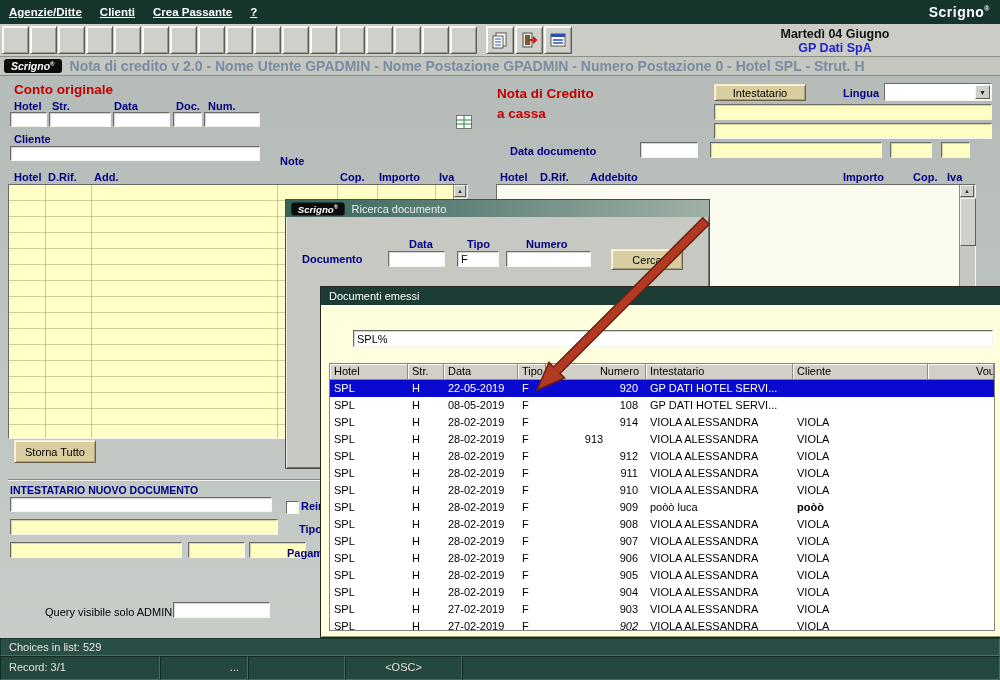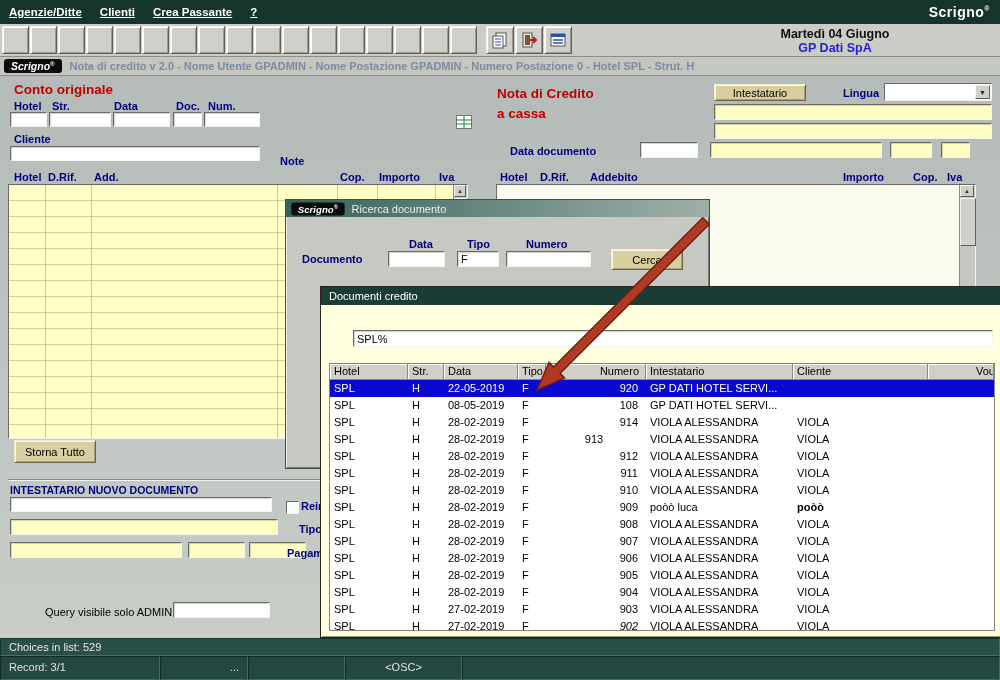--- a/index.html
+++ b/index.html
@@ -20,21 +20,21 @@
   .tb-icon{width:28px;height:28px;display:flex;align-items:center;justify-content:center;}
   .tb-gap{width:8px;}
   .toolbar-right{position:absolute;right:55px;top:3px;width:220px;text-align:center;line-height:14px;}
   .tb-date{font-weight:bold;font-size:12.5px;color:#111;}
   .tb-company{font-weight:bold;font-size:12.5px;color:#2222cc;}
 
   
   .titlestrip{position:absolute;left:0;top:57px;width:1000px;height:18px;background:#c4c6c0;border-bottom:1px solid #8d8d88;display:flex;align-items:center;}
   .badge{background:#0c0c0c;color:#fff;font-weight:bold;font-style:italic;font-size:10.5px;border-radius:3px;padding:1px 7px;margin-left:4px;}
   .badge sup{font-size:6px;}
-  .strip-text{color:#7b8ca2;font-weight:bold;font-size:11px;margin-left:8px;}
+  .strip-text{color:#7b8ca2;font-weight:bold;font-size:14px;margin-left:8px;}
 
   
   .navy{color:#000080;font-weight:bold;font-size:11px;}
   .red-title{color:#c00000;font-weight:bold;font-size:13.5px;}
   .inp{position:absolute;background:#fff;border:1px solid;border-color:#6b6b66 #f5f5f0 #f5f5f0 #6b6b66;box-shadow:inset 1px 1px 1px rgba(0,0,0,.18);font-family:inherit;font-size:11px;padding:0 3px;box-sizing:border-box;}
   .inp.yellow{background:#ffffc4;}
   .tan-btn{position:absolute;background:#d8cea0;border:1px solid;border-color:#f0ead2 #6b6347 #6b6347 #f0ead2;box-shadow:inset 1px 1px 0 #fff6dd,inset -1px -1px 0 #a99f77;font-family:inherit;font-size:11px;color:#000;text-align:center;padding:0;}
   .etched{position:absolute;border-top:1px solid #8a8a84;border-bottom:1px solid #f2f2ee;height:0;}
 
   
@@ -253,21 +253,21 @@
     <span class="abs navy" style="left:123px;top:38px;">Data</span>
     <span class="abs navy" style="left:181px;top:38px;">Tipo</span>
     <span class="abs navy" style="left:240px;top:38px;">Numero</span>
     <input class="inp" style="left: 102px; top: 51px; width: 57px; height: 16px;">
     <input class="inp" style="left: 171px; top: 51px; width: 42px; height: 16px;" value="F">
     <input class="inp" style="left: 220px; top: 51px; width: 85px; height: 16px;">
     <button class="tan-btn" style="left:325px;top:49px;width:72px;height:21px;">Cerca</button>
   </div>
 
   <div class="window">
-    <div class="window-title">Documenti credito</div>
+    <div class="window-title">Documenti emessi</div>
     <span class="abs" style="left:4px;top:47px;color:#000;padding-left:48px;">Find</span>
     <input class="inp" style="left: 32px; top: 43px; width: 640px; height: 17px;" value="SPL%">
     <div class="doc-table">
       <div class="doc-header" id="doc-header">
           <div class="doc-hcell" style="width: 78px;">Hotel</div>
           <div class="doc-hcell" style="width: 36px;">Str.</div>
           <div class="doc-hcell" style="width: 74px;">Data</div>
           <div class="doc-hcell" style="width: 28px;">Tipo</div>
           <div class="doc-hcell num" style="width: 100px;">Numero</div>
           <div class="doc-hcell" style="width: 147px;">Intestatario</div>

